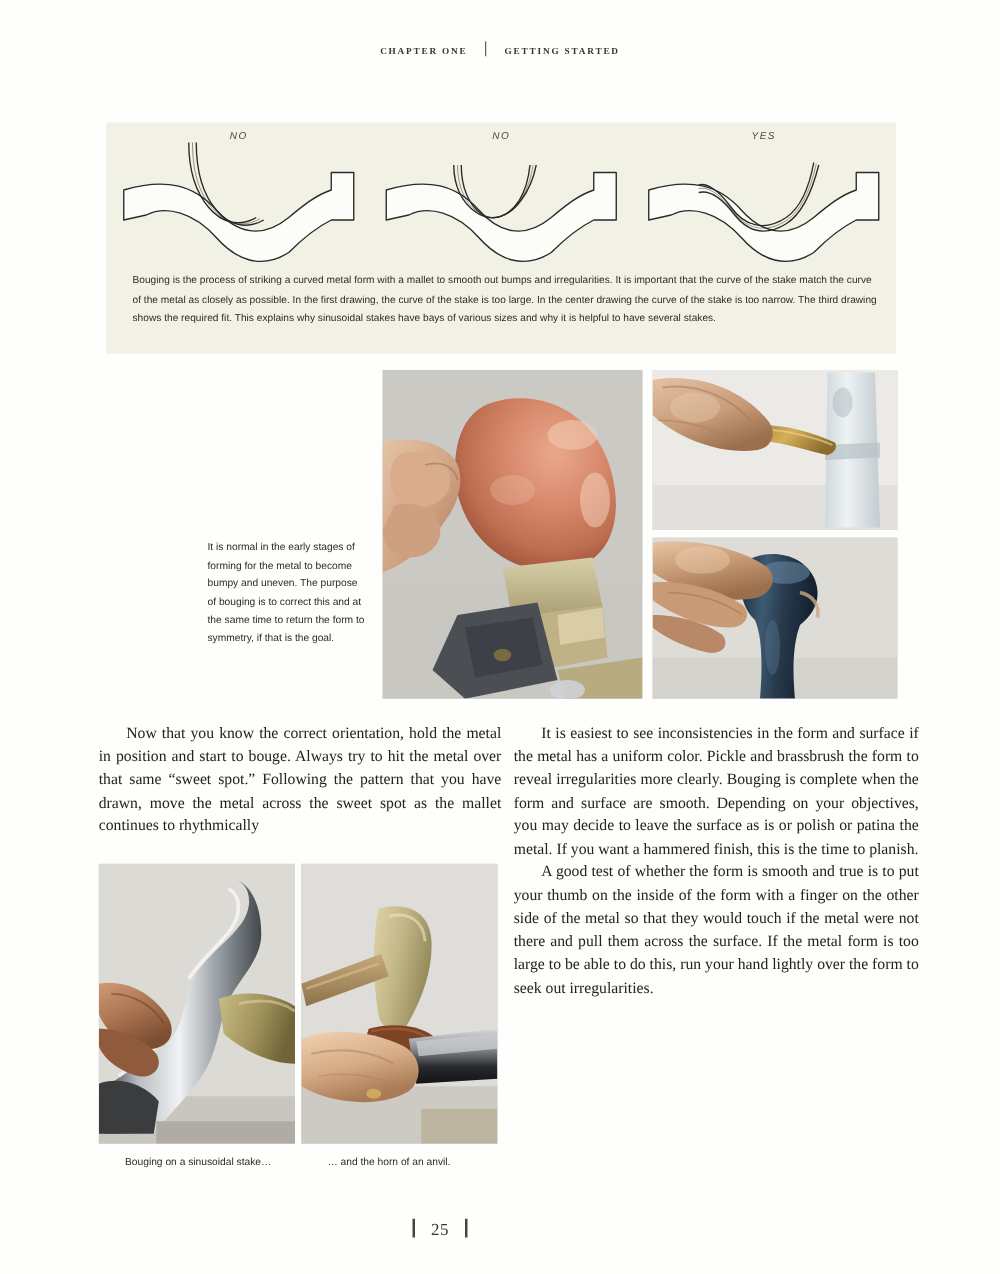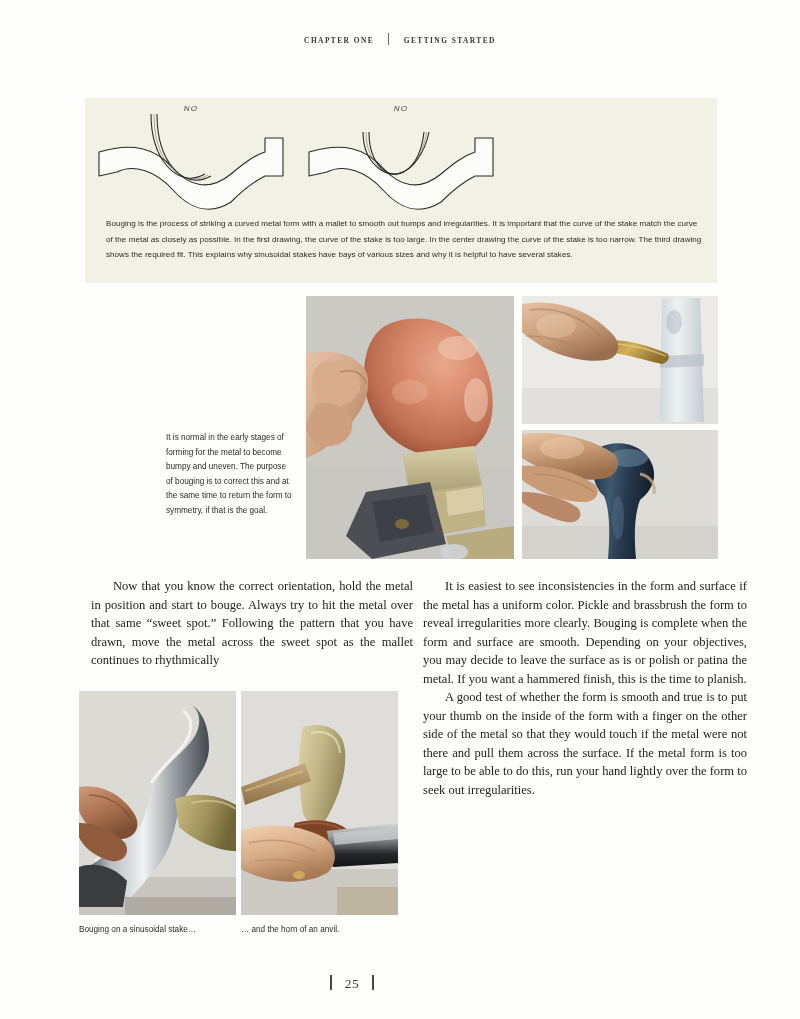--- a/index.html
+++ b/index.html
@@ -134,34 +134,34 @@
 
   
   .col {
     position: absolute;
     width: 322px;
     font-family: "Liberation Serif", serif;
     font-size: 12.55px;
     line-height: 18.55px;
     text-align: justify;
     color: #24211e;
-    margin-left: 12px;
   }
   #col-left  { left: 79px;  top: 577px; width: 322px; }
   #col-right { left: 411px; top: 577px; width: 324px; }
   .col p { margin: 0; text-indent: 22px; }
   .col p.noindent { text-indent: 0; }
 
   
   .photo-caption {
     position: absolute;
     font-family: "Liberation Sans", sans-serif;
     font-size: 8.2px;
     color: #2e2a27;
     white-space: nowrap;
+    margin-left: 21px;
   }
   #caption-sinusoidal { left: 79px;  top: 925px; }
   #caption-anvil      { left: 241px; top: 925px; }
 
   
   .folio {
     position: absolute;
     left: 0;
     top: 975px;
     width: 704px;
@@ -207,20 +207,29 @@
       <div class="dfig f2">
         <div class="dfig-label">NO</div>
         <svg width="196" height="100" viewBox="0 0 196 100">
           <path d="M6 52 L6 40 C40 30 62 36 80 56 C96 74 116 80 138 62 C150 52 160 44 172 40 L172 26 L190 26 L190 64 L172 64 C160 70 150 78 138 90 C116 104 96 96 80 78 C62 58 40 52 24 60 L6 64 Z" fill="#fcfcf8" stroke="#2c2a27" stroke-width="1.1" stroke-linejoin="round"></path>
           <path d="M60 20 C60 36 66 50 78 58 C90 66 104 62 114 48 C120 40 124 30 126 20" fill="none" stroke="#2c2a27" stroke-width="1.1"></path>
           <path d="M66 20 C66 38 72 52 82 59 C92 66 104 61 112 49 C117 41 120 30 121 20" fill="none" stroke="#2c2a27" stroke-width="1.1"></path>
           <path d="M63 20 C63 37 69 51 80 58.5 C91 66 104 61.5 113 48.5 C118.5 40.5 122 30 123.5 20" fill="none" stroke="#2c2a27" stroke-width="0.7" opacity="0.55"></path>
         </svg>
       </div>
 
+      <div class="dfig f3">
+        <div class="dfig-label">YES</div>
+        <svg width="196" height="100" viewBox="0 0 196 100">
+          <path d="M6 52 L6 40 C40 30 62 36 80 56 C96 74 116 80 138 62 C150 52 160 44 172 40 L172 26 L190 26 L190 64 L172 64 C160 70 150 78 138 90 C116 104 96 96 80 78 C62 58 40 52 24 60 L6 64 Z" fill="#fcfcf8" stroke="#2c2a27" stroke-width="1.1" stroke-linejoin="round"></path>
+          <path d="M46 36 C52 34 62 40 72 54 C82 68 98 74 116 62 C126 55 134 40 138 18" fill="none" stroke="#2c2a27" stroke-width="1.1"></path>
+          <path d="M46 42 C54 40 64 46 74 59 C84 72 98 78 116 67 C127 60 136 44 142 20" fill="none" stroke="#2c2a27" stroke-width="1.1"></path>
+          <path d="M46 39 C53 37 63 43 73 56.5 C83 70 98 76 116 64.5 C126.5 57.5 135 42 140 19" fill="none" stroke="#2c2a27" stroke-width="0.7" opacity="0.55"></path>
+        </svg>
+      </div>
 
     </div>
 
     <div class="diagram-caption">Bouging is the process of striking a curved metal form with a mallet to smooth out bumps and irregularities. It is important that the curve of the stake match the curve of the metal as closely as possible. In the first drawing, the curve of the stake is too large. In the center drawing the curve of the stake is too narrow. The third drawing shows the required fit. This explains why sinusoidal stakes have bays of various sizes and why it is helpful to have several stakes.</div>
   </div>
 
   <div class="side-caption">It is normal in the early stages of forming for the metal to become bumpy and uneven. The purpose of bouging is to correct this and at the same time to return the form to symmetry, if that is the goal.</div>
 
   <div class="photo" id="photo-copper-form">
     <svg class="sky" viewBox="0 0 208 263" preserveAspectRatio="none">

